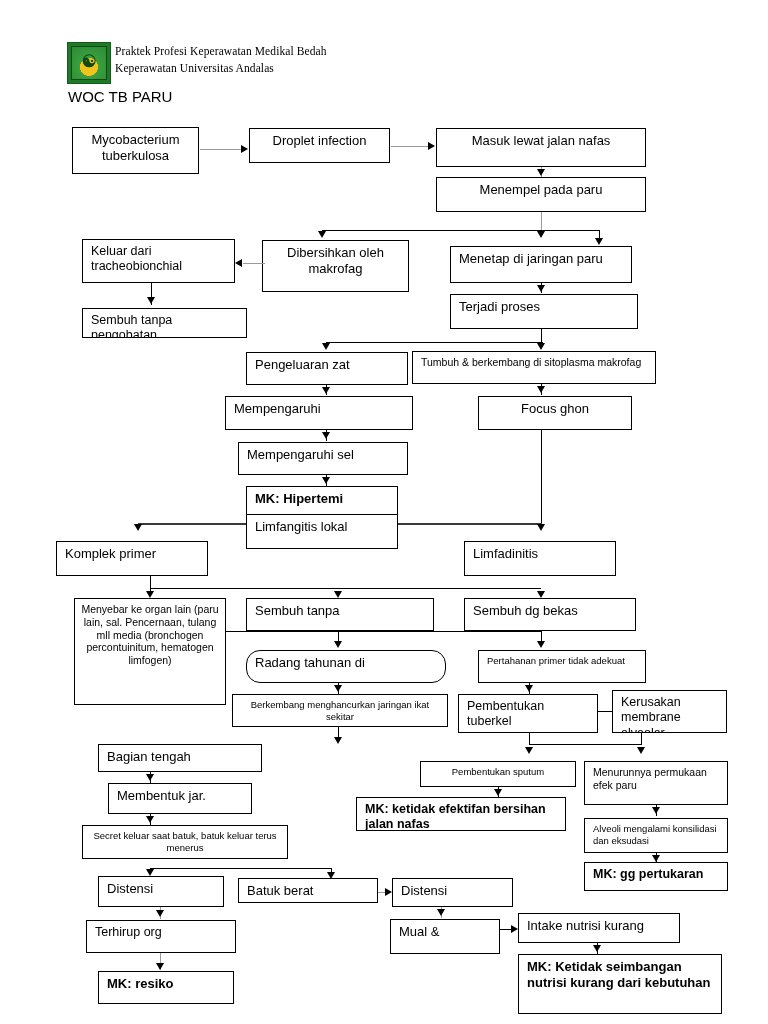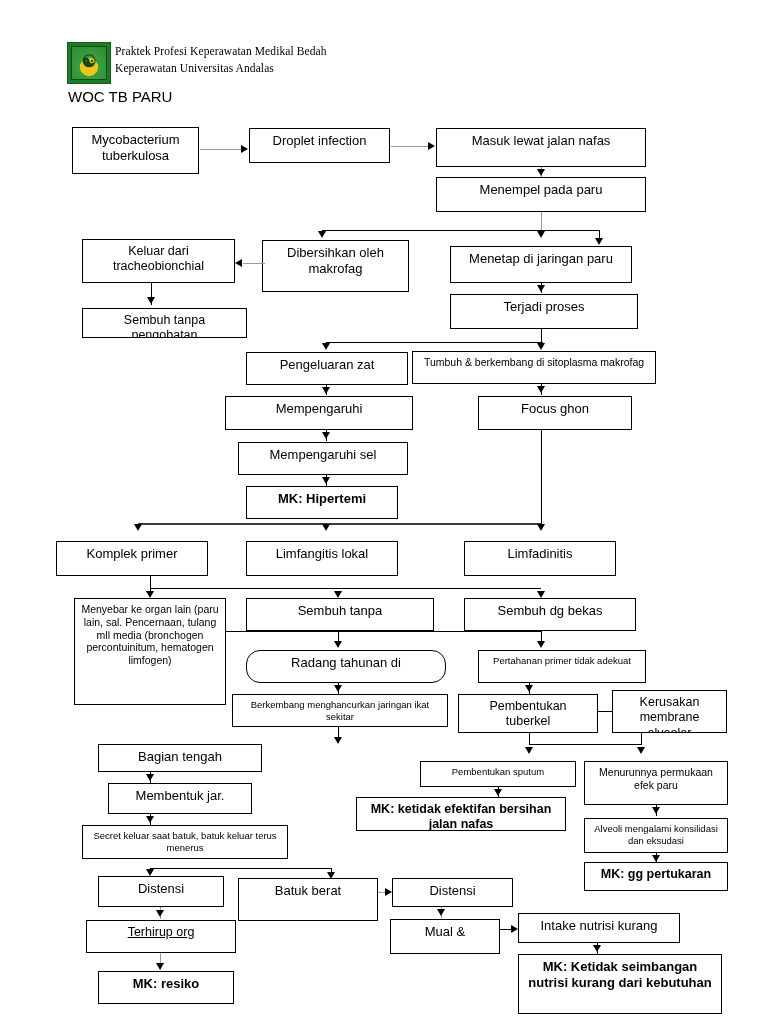--- a/index.html
+++ b/index.html
@@ -20,21 +20,21 @@
         font-family:"Liberation Serif",serif;font-weight:bold;font-size:17px;color:#0d4a14;}
   .org1{position:absolute;left:115px;top:45px;font-family:"Liberation Serif",serif;
         font-size:11.5px;letter-spacing:.1px;white-space:nowrap;}
   .org2{position:absolute;left:115px;top:62px;font-family:"Liberation Serif",serif;
         font-size:11.5px;letter-spacing:.1px;white-space:nowrap;}
   .doctitle{position:absolute;left:68px;top:88px;font-size:15px;white-space:nowrap;}
 
   
   .box{position:absolute;box-sizing:border-box;border:1px solid #000;background:#fff;
        overflow:hidden;line-height:1.22;}
-  .box .t{display:block;padding:4px 8px 0 8px;text-align:center;}
+  .box .t{display:block;padding:4px 8px 0 8px;}
   .box.c .t{text-align:center;padding-left:4px;padding-right:4px;}
   .s15{font-size:13px;}
   .s13{font-size:12.5px;}
   .s11{font-size:10.5px;}
   .s10{font-size:9.5px;}
   .bold{font-weight:bold;}
 
   
   .clip{overflow:hidden;}
 
@@ -169,21 +169,21 @@
 
   <div class="ln vl" style="left:541px;top:430px;height:94px;"></div>
   <div class="ln hl thick" style="left:138px;top:523px;width:404px;"></div>
   <div class="ar" style="left:134px;top:524px;"></div>
   <div class="ar" style="left:322px;top:524px;"></div>
   <div class="ar" style="left:537px;top:524px;"></div>
 
   <div class="box s15" style="left:56px;top:541px;width:152px;height:35px;">
     <span class="t">Komplek primer</span>
   </div>
-  <div class="box s15" style="left:246px;top:541px;width:152px;height:35px;">
+  <div class="box s15" style="left:246px;top:514px;width:152px;height:35px;">
     <span class="t">Limfangitis lokal</span>
   </div>
   <div class="box clip s15" style="left:464px;top:541px;width:152px;height:35px;">
     <span class="t">Limfadinitis</span>
   </div>
 
   <div class="ln vl" style="left:150px;top:576px;height:13px;"></div>
   <div class="ln hl" style="left:150px;top:588px;width:391px;"></div>
   <div class="ln vl" style="left:150px;top:588px;height:7px;"></div>
   <div class="ar" style="left:146px;top:591px;"></div>
@@ -294,38 +294,38 @@
 
   <div class="ln hl" style="left:150px;top:868px;width:181px;"></div>
   <div class="ar" style="left:146px;top:869px;"></div>
   <div class="ln vl" style="left:331px;top:868px;height:7px;"></div>
   <div class="ar" style="left:327px;top:872px;"></div>
 
   <div class="box clip s15" style="left:98px;top:876px;width:126px;height:31px;">
     <span class="t">Distensi</span>
   </div>
 
-  <div class="box s15" style="left:238px;top:878px;width:140px;height:43px;">
+  <div class="box s15" style="left:238px;top:878px;width:140px;height:25px;">
     <span class="t">Batuk berat</span>
   </div>
 
   <div class="ln hl gray" style="left:378px;top:892px;width:8px;"></div>
   <div class="ar r" style="left:385px;top:888px;"></div>
 
   <div class="box s15" style="left:392px;top:878px;width:121px;height:29px;">
     <span class="t">Distensi</span>
   </div>
 
   <div class="ln vl gray" style="left:441px;top:907px;height:11px;"></div>
   <div class="ar" style="left:437px;top:909px;"></div>
 
   <div class="ln vl gray" style="left:160px;top:907px;height:12px;"></div>
   <div class="ar" style="left:156px;top:910px;"></div>
 
-  <div class="box clip s13" style="left:86px;top:920px;width:150px;height:33px;text-decoration:underline;">
+  <div class="box clip s13" style="left:86px;top:920px;width:150px;height:33px;">
     <span class="t">Terhirup org</span>
   </div>
 
   <div class="box clip s15" style="left:390px;top:919px;width:110px;height:35px;">
     <span class="t">Mual &amp;</span>
   </div>
 
   <div class="ln hl" style="left:500px;top:929px;width:12px;"></div>
   <div class="ar r" style="left:511px;top:925px;"></div>
 

